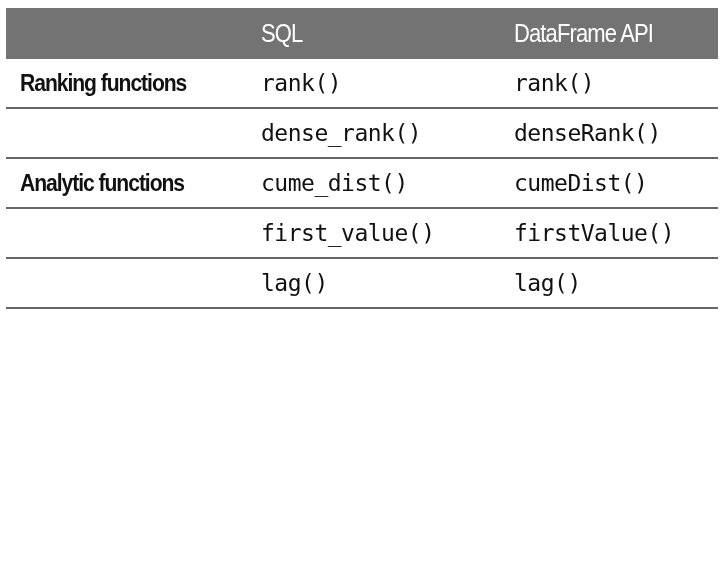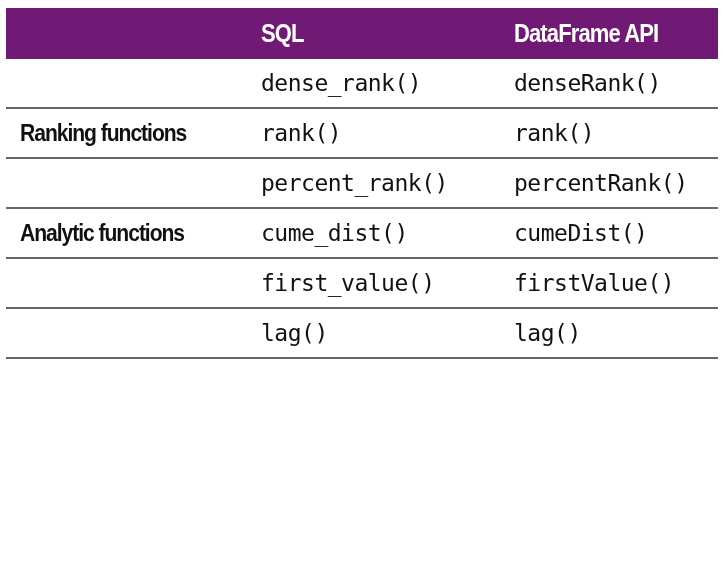--- a/index.html
+++ b/index.html
@@ -2,23 +2,23 @@
 <html><head>
 <meta charset="utf-8">
 <style>
   html, body { margin: 0; padding: 0; background: #ffffff; }
   body { width: 725px; height: 564px; position: relative; overflow: hidden; }
   .tbl {
     position: absolute; left: 6px; top: 8px; width: 712px;
     border-collapse: collapse;
   }
   .tbl th {
-    background: #701a75; color: #ffffff;
+    background: #737373; color: #ffffff;
     font-family: "Liberation Sans", sans-serif;
-    font-weight: bold; font-size: 25px; letter-spacing: -1px;
+    font-weight: normal; font-size: 25px; letter-spacing: -1px;
     text-align: left; height: 51px; padding: 0; vertical-align: middle;
   }
   .tbl td {
     height: 48px; padding: 0; vertical-align: middle;
     border-bottom: 2px solid #666666;
   }
   .c0 { width: 236px; padding-left: 14px !important; }
   .c1 { width: 250px; }
   .label {
     font-family: "Liberation Sans", sans-serif; font-weight: bold;
@@ -39,33 +39,28 @@
 <table class="tbl">
   <thead>
     <tr>
       <th class="c0"><span class="hdr"></span></th>
       <th class="c1"><span class="hdr">SQL</span></th>
       <th class="c2"><span class="hdr">DataFrame API</span></th>
     </tr>
   </thead>
   <tbody>
     <tr>
-      <td class="c0"><span class="label"></span></td>
-      <td class="c1"><span class="code">dense_rank()</span></td>
-      <td class="c2"><span class="code">denseRank()</span></td>
-    </tr>
-    <tr>
       <td class="c0"><span class="label">Ranking functions</span></td>
       <td class="c1"><span class="code">rank()</span></td>
       <td class="c2"><span class="code">rank()</span></td>
     </tr>
     <tr>
       <td class="c0"><span class="label"></span></td>
-      <td class="c1"><span class="code">percent_rank()</span></td>
-      <td class="c2"><span class="code">percentRank()</span></td>
+      <td class="c1"><span class="code">dense_rank()</span></td>
+      <td class="c2"><span class="code">denseRank()</span></td>
     </tr>
     <tr>
       <td class="c0"><span class="label">Analytic functions</span></td>
       <td class="c1"><span class="code">cume_dist()</span></td>
       <td class="c2"><span class="code">cumeDist()</span></td>
     </tr>
     <tr>
       <td class="c0"><span class="label"></span></td>
       <td class="c1"><span class="code">first_value()</span></td>
       <td class="c2"><span class="code">firstValue()</span></td>

